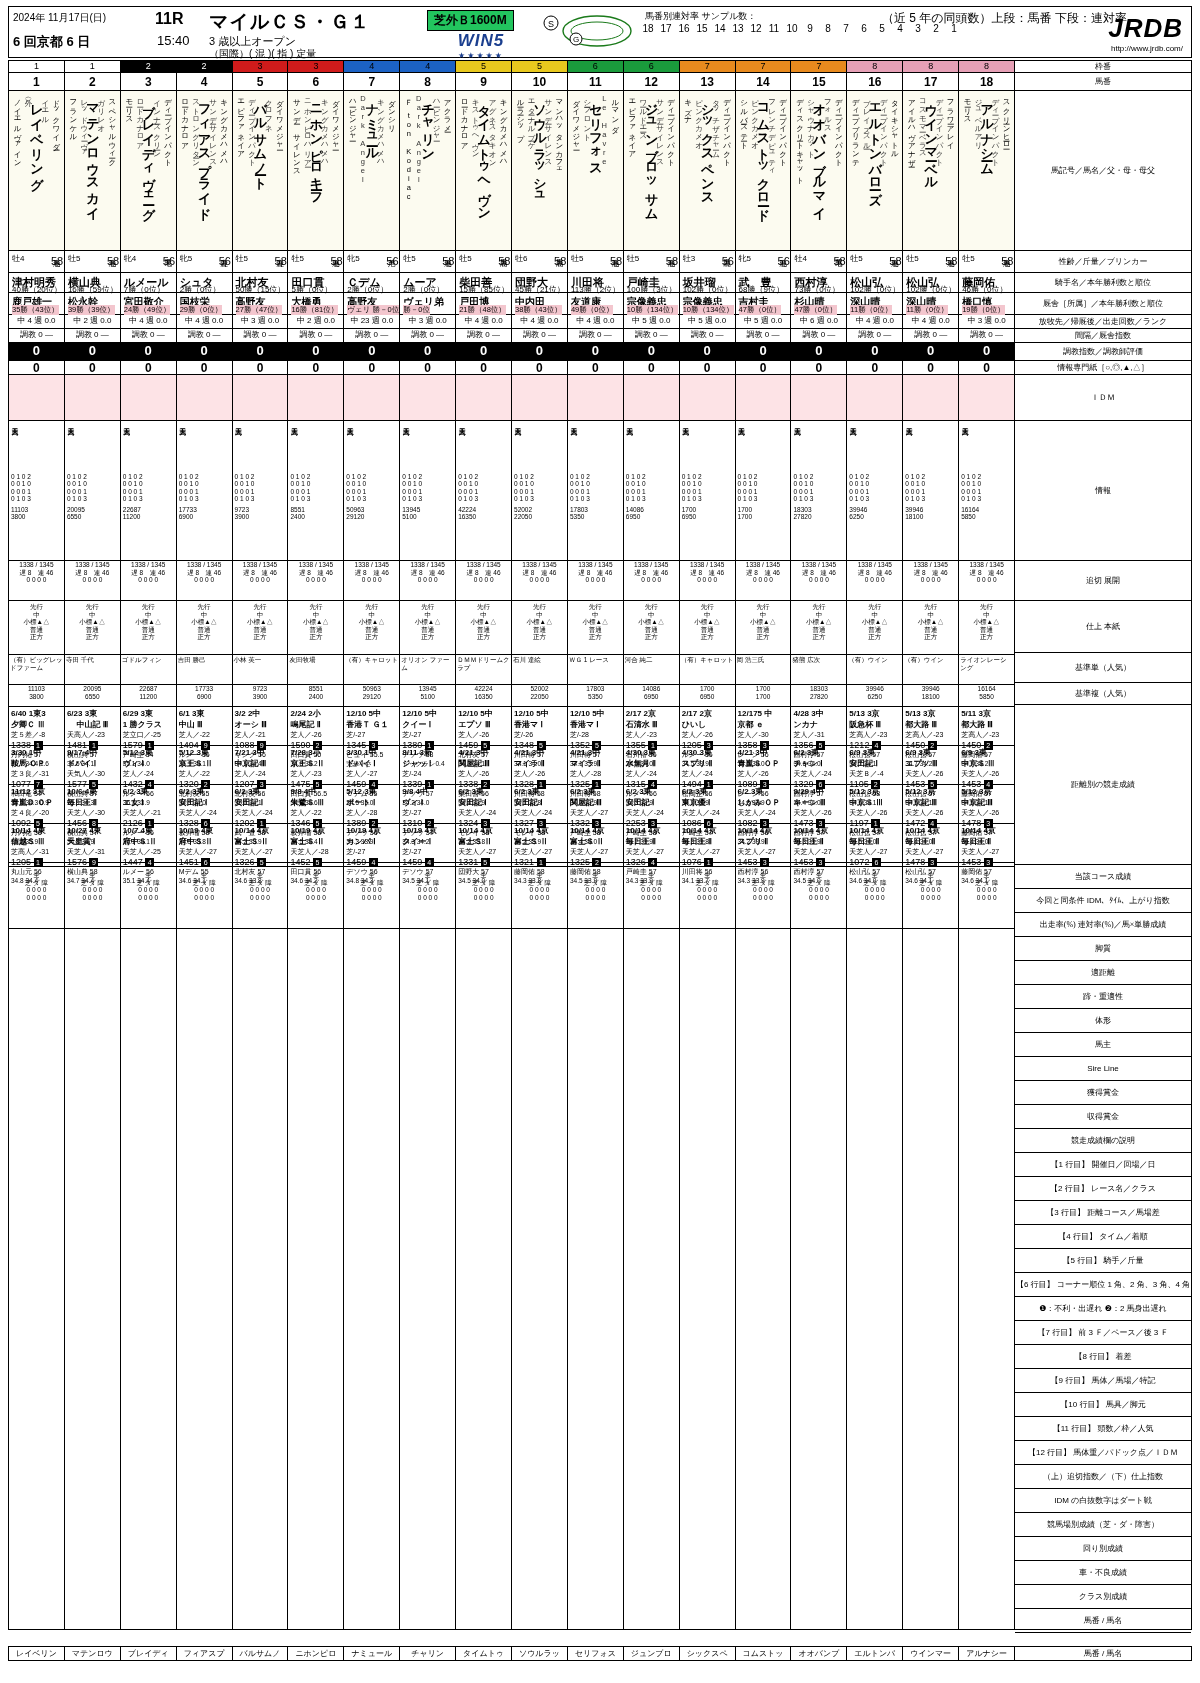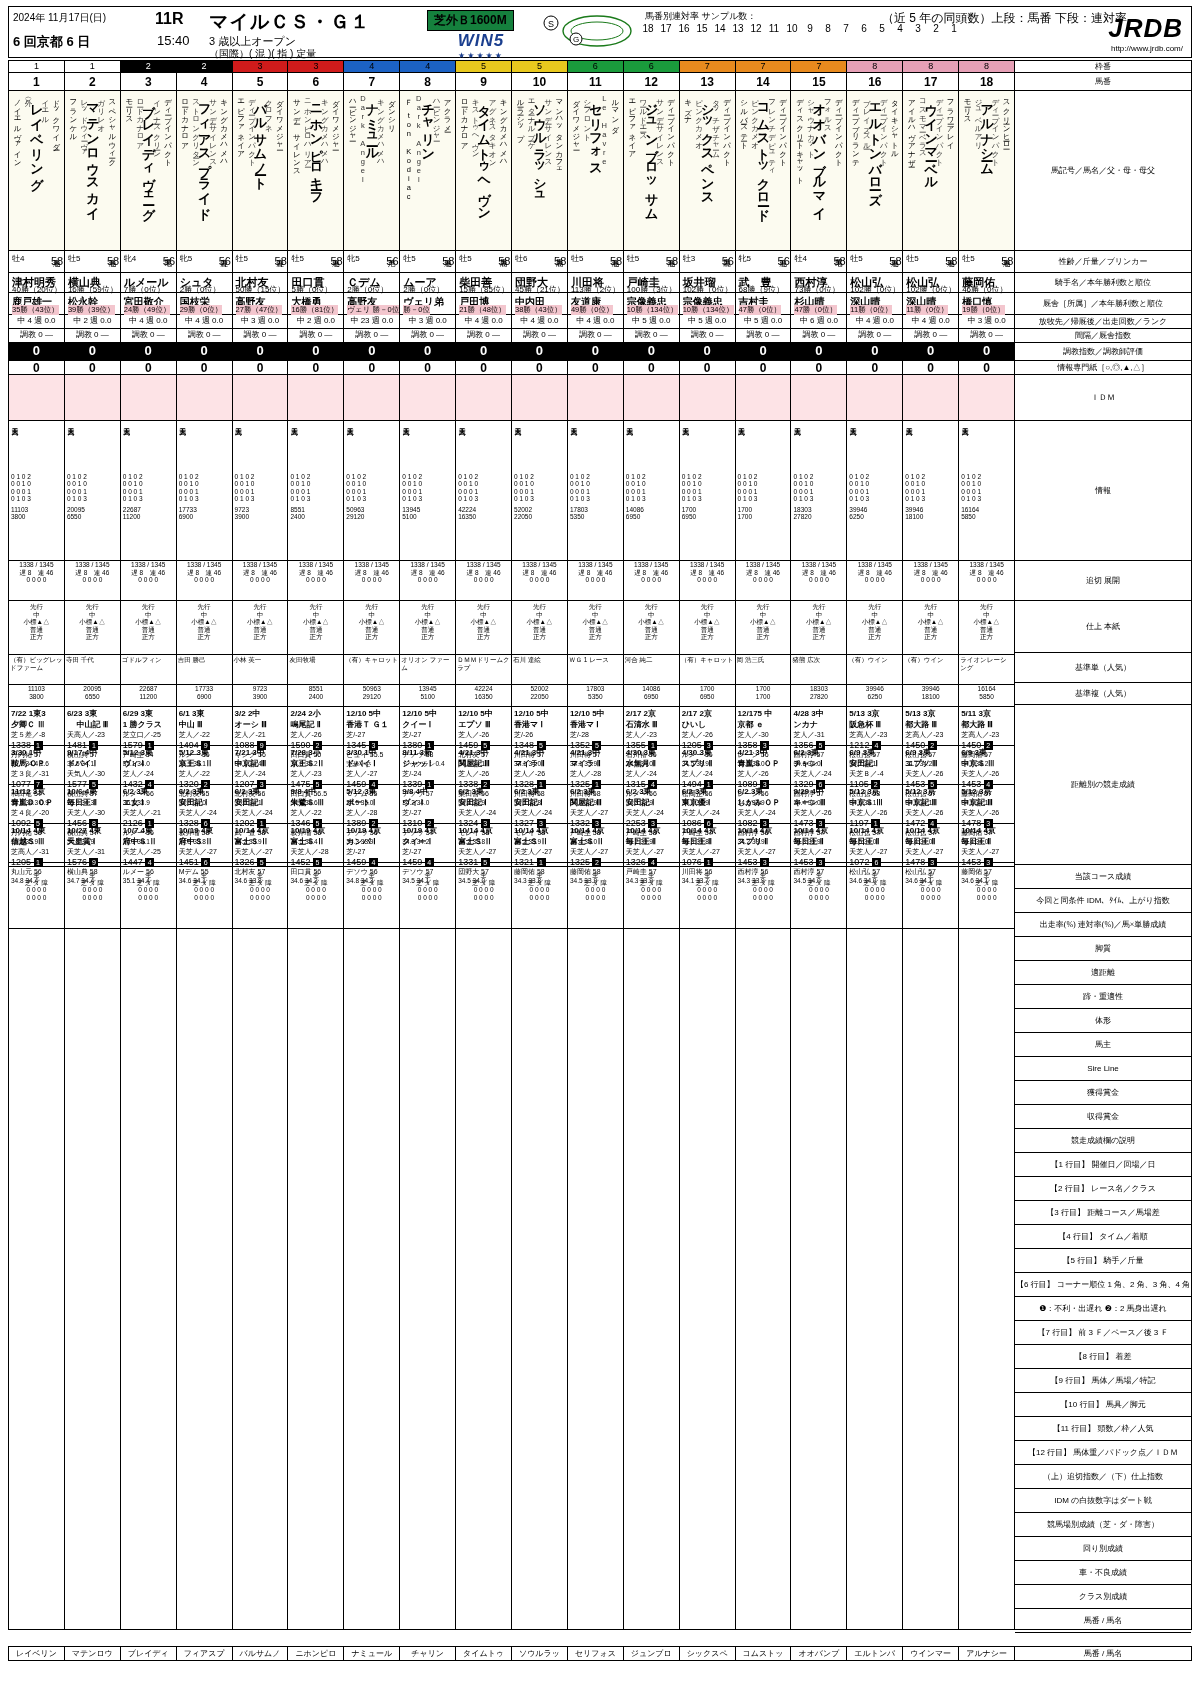--- a/index.html
+++ b/index.html
@@ -16,21 +16,21 @@
 
   
   .hdr { position:absolute; left:8px; top:6px; width:1184px; height:52px; border:1px solid #000; background:#fff; }
   .hdr-date { position:absolute; left:4px; top:4px; font-size:10px; }
   .hdr-kaisai { position:absolute; left:4px; top:26px; font-size:13px; font-weight:bold; }
   .hdr-race { position:absolute; left:146px; top:3px; font-size:16px; font-weight:bold; }
   .hdr-time { position:absolute; left:148px; top:26px; font-size:13px; }
   .hdr-title { position:absolute; left:200px; top:2px; font-size:19px; font-weight:bold; letter-spacing:1px; }
   .hdr-cond1 { position:absolute; left:200px; top:27px; font-size:11px; }
   .hdr-cond2 { position:absolute; left:200px; top:40px; font-size:10px; }
-  .hdr-course { position:absolute; left:418px; top:3px; font-size:12px; font-weight:bold; background:#15803d; border:1px solid #000; padding:1px 6px;}
+  .hdr-course { position:absolute; left:418px; top:3px; font-size:12px; font-weight:bold; background:#22c55e; border:1px solid #000; padding:1px 6px;}
   .hdr-win5 { position:absolute; left:424px; top:24px; width:96px; text-align:center; }
   .hdr-win5 .w5 { font-size:17px; font-weight:bold; font-style:italic; color:#1b3f8f; letter-spacing:1px;}
   .hdr-win5 .stars { font-size:8px; color:#1b3f8f; letter-spacing:2px; }
   .hdr-track { position:absolute; left:530px; top:4px; width:100px; height:42px; }
   .hdr-samp { position:absolute; left:636px; top:3px; font-size:9px; }
   .hdr-samp2 { position:absolute; left:873px; top:3px; font-size:12px; }
   .hdr-nums { position:absolute; left:630px; top:16px; width:330px; display:flex; }
   .hdr-nums span { width:18px; text-align:center; font-size:10px; }
   .hdr-logo { position:absolute; right:8px; top:6px; text-align:right; }
   .hdr-logo .jrdb { font-size:26px; font-weight:bold; font-style:italic; letter-spacing:1px; }
@@ -207,21 +207,21 @@
   </div>
   <div class="r-owner">
             <div class="mini" style="padding:1px;">（有）ビッグレッドファーム</div>
           </div>
   <div class="r-money">
     <div class="mini ctr">11103</div>
     <div class="mini ctr">3800</div>
   </div>
   <div class="r-past">
     <div class="pastblk" style="height:39px;">
-      <div class="pasthead">7/22 1東3</div>
+      <div class="pasthead">6/40 1東3</div>
       <div style="font-weight:bold;font-size:8px;">夕卿Ｃ Ⅲ</div>
       <div>芝５差／-8</div>
       <div style="font-size:9px;">1338 <span class="sq blk">1</span></div>
       <div>丹内祐 57</div>
       <div class="mini">36.7 34.4 1.6</div>
     </div>
     <div class="pastblk" style="height:39px;">
       <div class="pasthead">3/30 1中</div>
       <div style="font-weight:bold;font-size:8px;">鞍馬 ＯＰ</div>
       <div>芝３良／-31</div>

